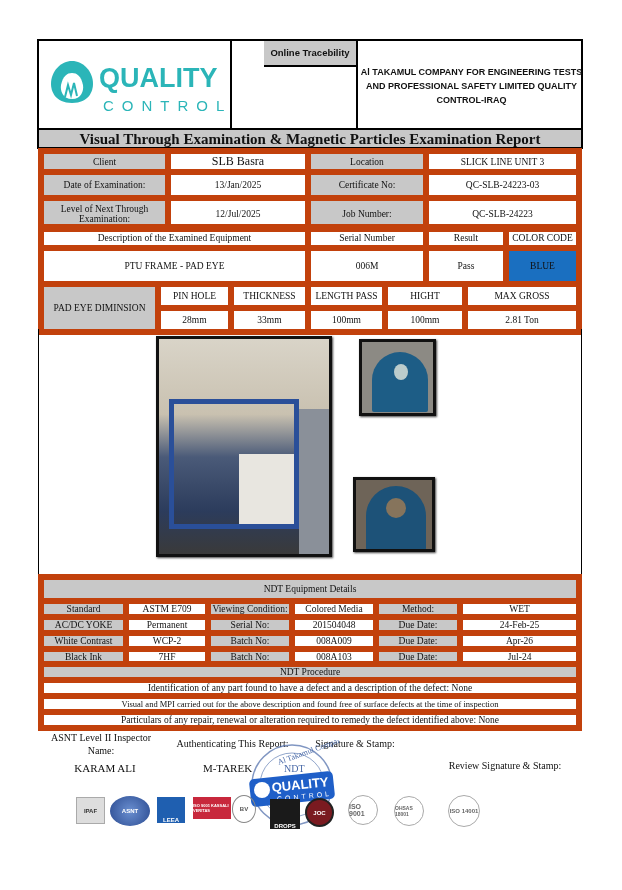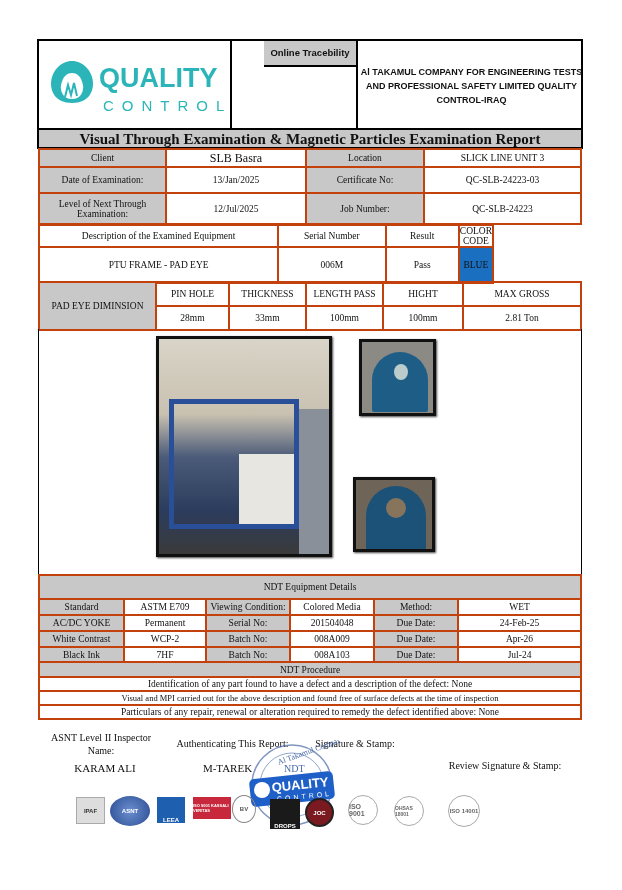--- a/index.html
+++ b/index.html
@@ -7,25 +7,25 @@
   .abs { position: absolute; }
   table { border-collapse: collapse; }
   
   #hdr { left: 37px; top: 39px; width: 546px; height: 90px; border: 2px solid #000; border-bottom: none; }
   #logo-cell { left: 0; top: 0; width: 193px; height: 88px; border-right: 2px solid #000; }
   #trace-cell { left: 193px; top: 0; width: 126px; height: 104px; border-right: 2px solid #000; padding-left: 32px; }
   #trace-head { height: 26px; background: #c8c8c8; border-bottom: 2px solid #000; font-family: "Liberation Sans", sans-serif; font-size: 9.5px; font-weight: bold; text-align: center; line-height: 24px; }
   #company { left: 321px; top: 0; width: 223px; height: 88px; font-family: "Liberation Sans", sans-serif; font-weight: bold; font-size: 9px; text-align: center; line-height: 14px; padding-top: 24px; }
   
   #title { left: 37px; top: 128px; width: 546px; height: 21px; background: #c8c8c8; border: 2px solid #000; font-weight: bold; font-size: 15px; text-align: center; line-height: 18px; }
-  .grid td { border: 2px solid #c2410c; text-align: center; vertical-align: middle; font-size: 9.5px; }
+  .grid td { border: 6px solid #c2410c; text-align: center; vertical-align: middle; font-size: 9.5px; }
   .g { background: #c8c8c8; }
   .b { font-weight: normal; }
   #info { left: 38px; top: 148px; width: 544px; }
-  #equip { left: 38px; top: 224px; width: 456px; }
+  #equip { left: 38px; top: 224px; width: 544px; }
   #dims { left: 38px; top: 281px; width: 544px; }
   #photos { left: 38px; top: 329px; width: 544px; height: 246px; border-left: 1px solid #000; border-right: 1px solid #000; }
   #ndt { left: 38px; top: 574px; width: 544px; }
   #proc { left: 38px; top: 661px; width: 544px; }
   .ph { position: absolute; border: 3px solid #111; box-shadow: 1px 1px 2px #444; overflow: hidden; }
   .sig { font-size: 10px; text-align: center; }
   .badge { position: absolute; display: flex; align-items: center; justify-content: center; font-family: "Liberation Sans", sans-serif; font-size: 6px; font-weight: bold; }
 </style>
 </head>
 <body>

